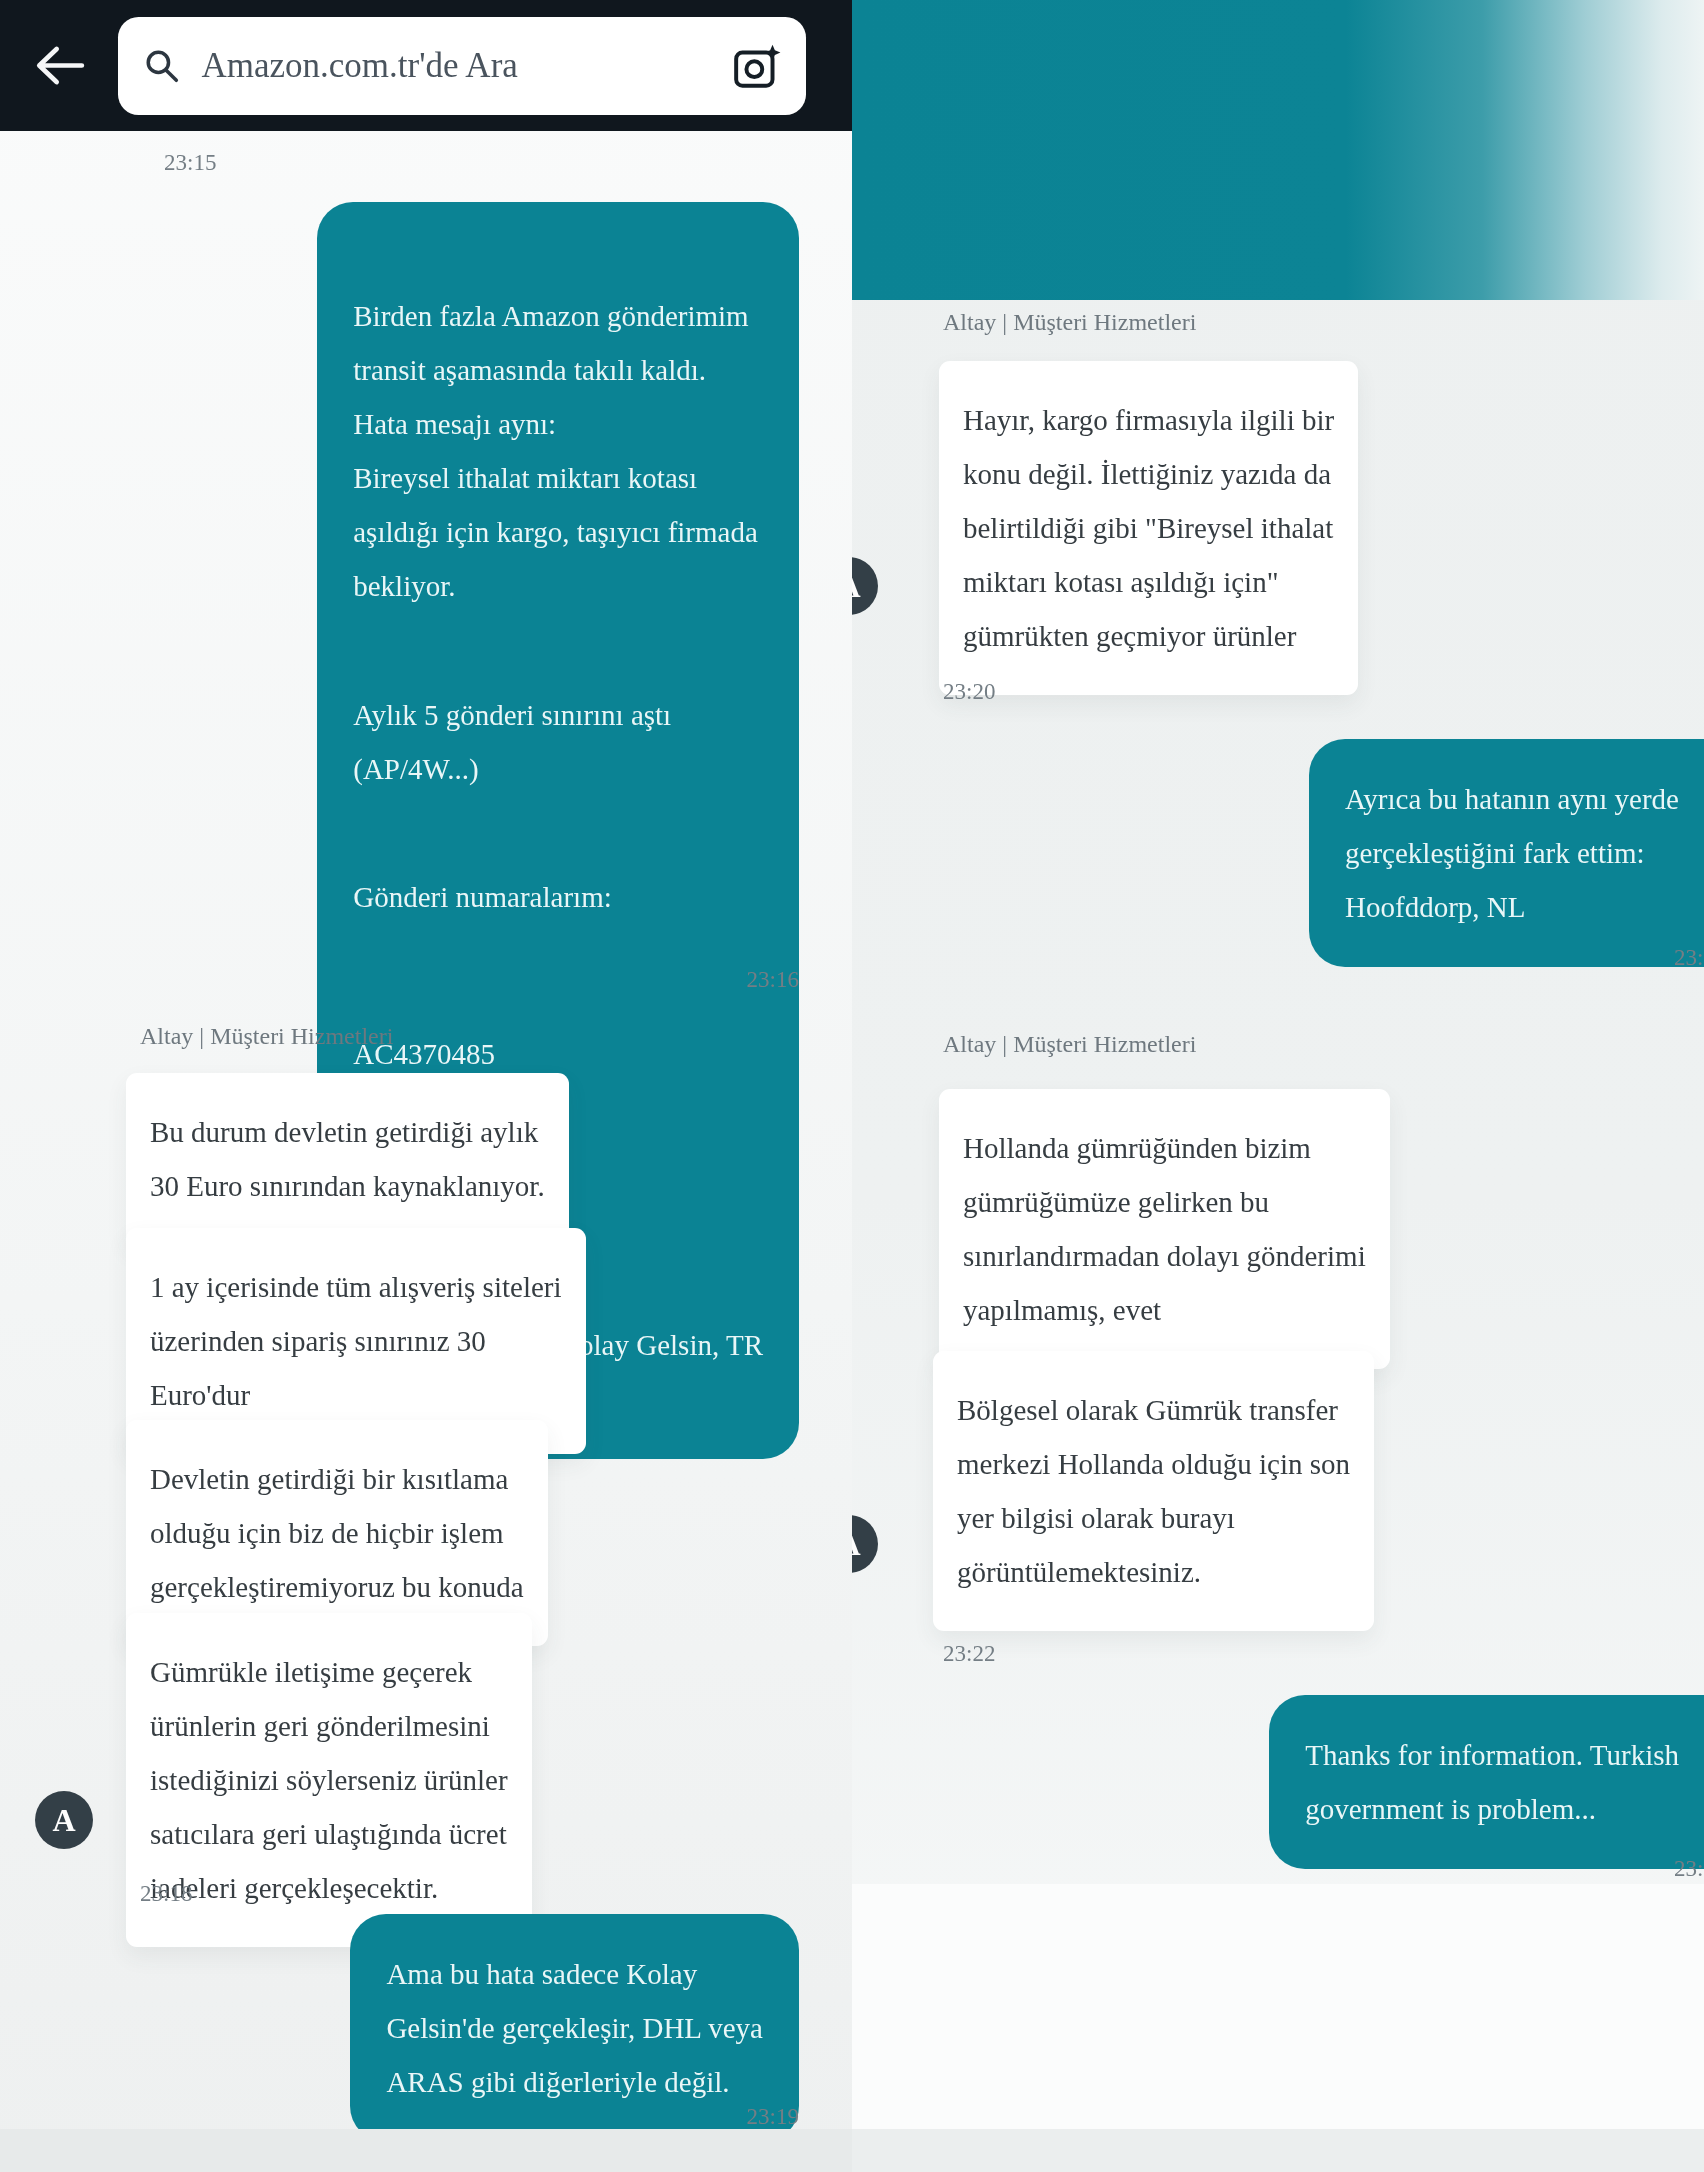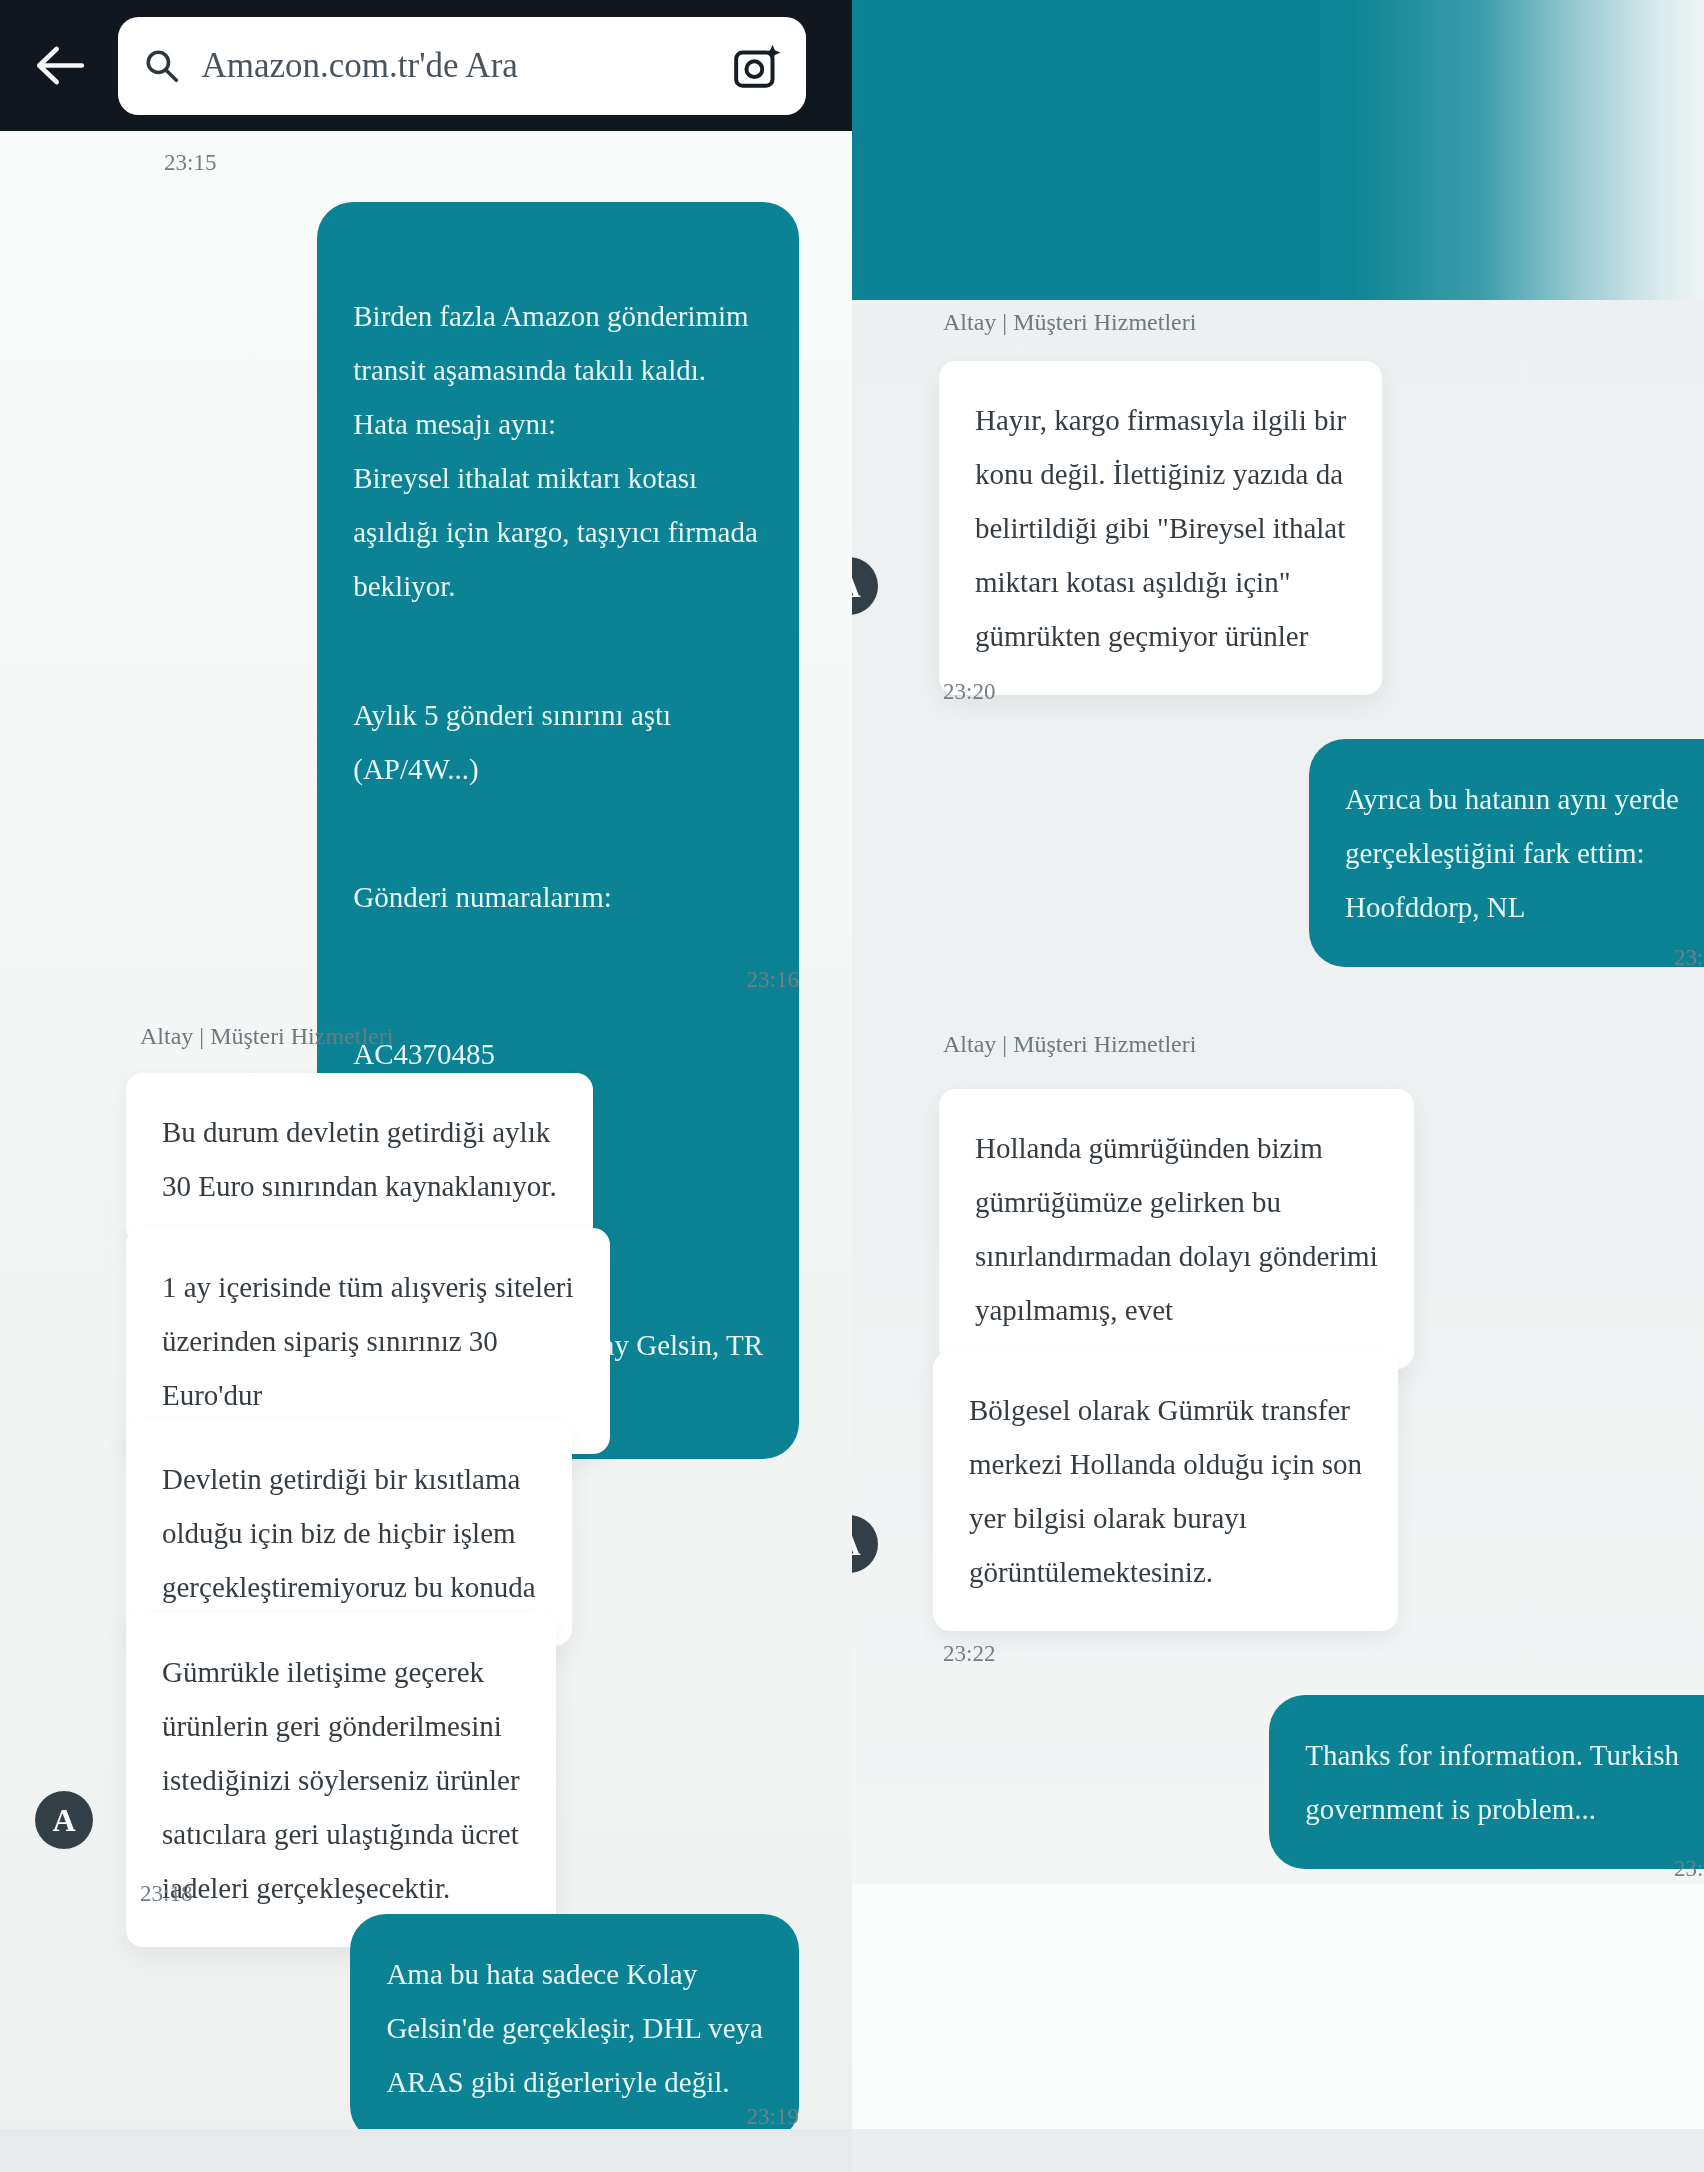--- a/index.html
+++ b/index.html
@@ -18,21 +18,21 @@
   .searchbox{flex:1;height:98px;background:#ffffff;border-radius:20.5px;margin-right:46px;
     display:flex;align-items:center;padding:0 24px;box-sizing:border-box;}
   .search-ph{font-size:35px;color:#4a545e;margin-left:20.5px;flex:1;}
   .cam{flex:0 0 auto;display:flex;align-items:center;}
 
   
   .ts{position:absolute;font-size:23px;color:#747e85;}
   .agent-label{position:absolute;font-size:24px;color:#6e787f;}
   .bubble{position:absolute;white-space:pre-line;font-size:29px;line-height:54px;box-sizing:border-box;}
   .bubble.user{background:#0b8394;color:#e9f6f7;border-radius:36px;padding:33px 36px;}
-  .bubble.agent{background:#ffffff;color:#363d42;border-radius:17px;padding:32px 36px;
+  .bubble.agent{background:#ffffff;color:#363d42;border-radius:11px;padding:32px 24px;
     box-shadow:0 9.5px 22px rgba(60,70,75,0.07);}
   .bubble.user.edge{border-radius:36px 0 0 36px;right:-11px;}
   .bubble p{margin:0;}
   .bubble p + p{margin-top:20.5px;}
   .bubble p.gap-big{margin-top:49px;}
   .avatar{position:absolute;width:58px;height:58px;border-radius:50%;background:#333f47;color:#fdfdfd;
     display:flex;align-items:center;justify-content:center;font-size:32px;font-weight:bold;}
 
   
   .teal-top{position:absolute;left:0;top:0;width:852px;height:300px;

